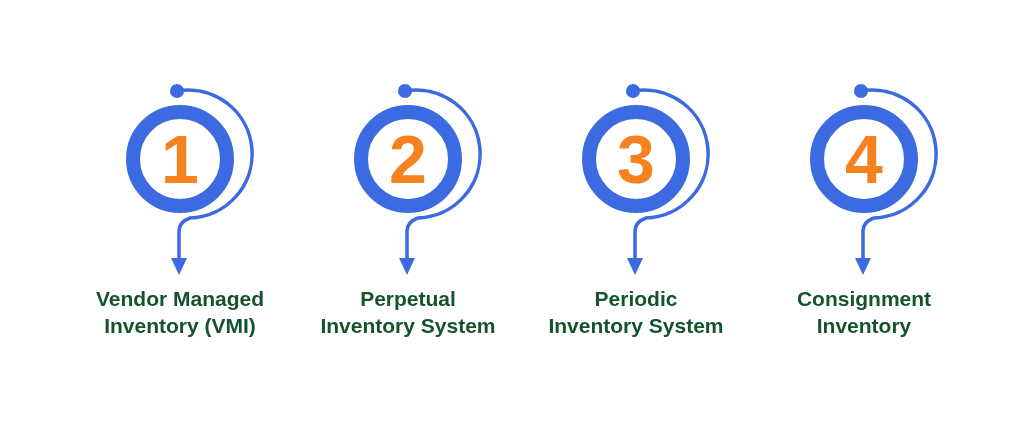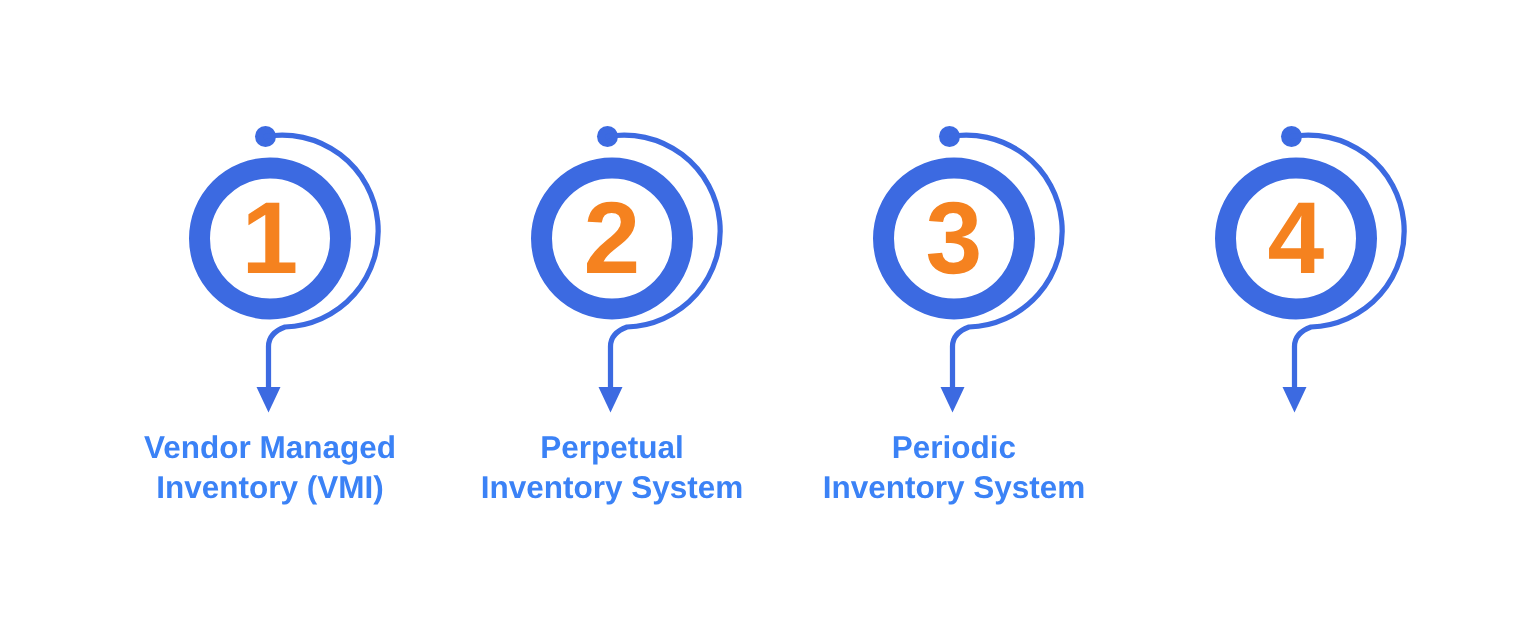--- a/index.html
+++ b/index.html
@@ -54,21 +54,21 @@
     line-height: 1;
     user-select: none;
   }
   .label {
     margin: 4px 0 0;
     text-align: center;
     white-space: pre-line;
     font-size: 21px;
     font-weight: 700;
     line-height: 1.3;
-    color: #3b82f6;
+    color: #14532d;
   }
 </style>
 </head>
 <body>
 
 <svg width="0" height="0" style="position:absolute" aria-hidden="true">
   <defs>
     <g id="spiral-node">
       <circle class="ring" cx="80" cy="78" r="47"></circle>
       <circle class="dot" cx="77" cy="10" r="7"></circle>
@@ -113,15 +113,17 @@
 Inventory System</p>
   </section>
 
   <section class="col">
     <div class="node">
       <svg viewBox="0 0 160 200" width="160" height="200">
           <use href="#spiral-node"></use>
         </svg>
       <span class="num">4</span>
     </div>
+    <p class="label">Consignment
+Inventory</p>
   </section>
 
 </main>
 
 </body></html>

